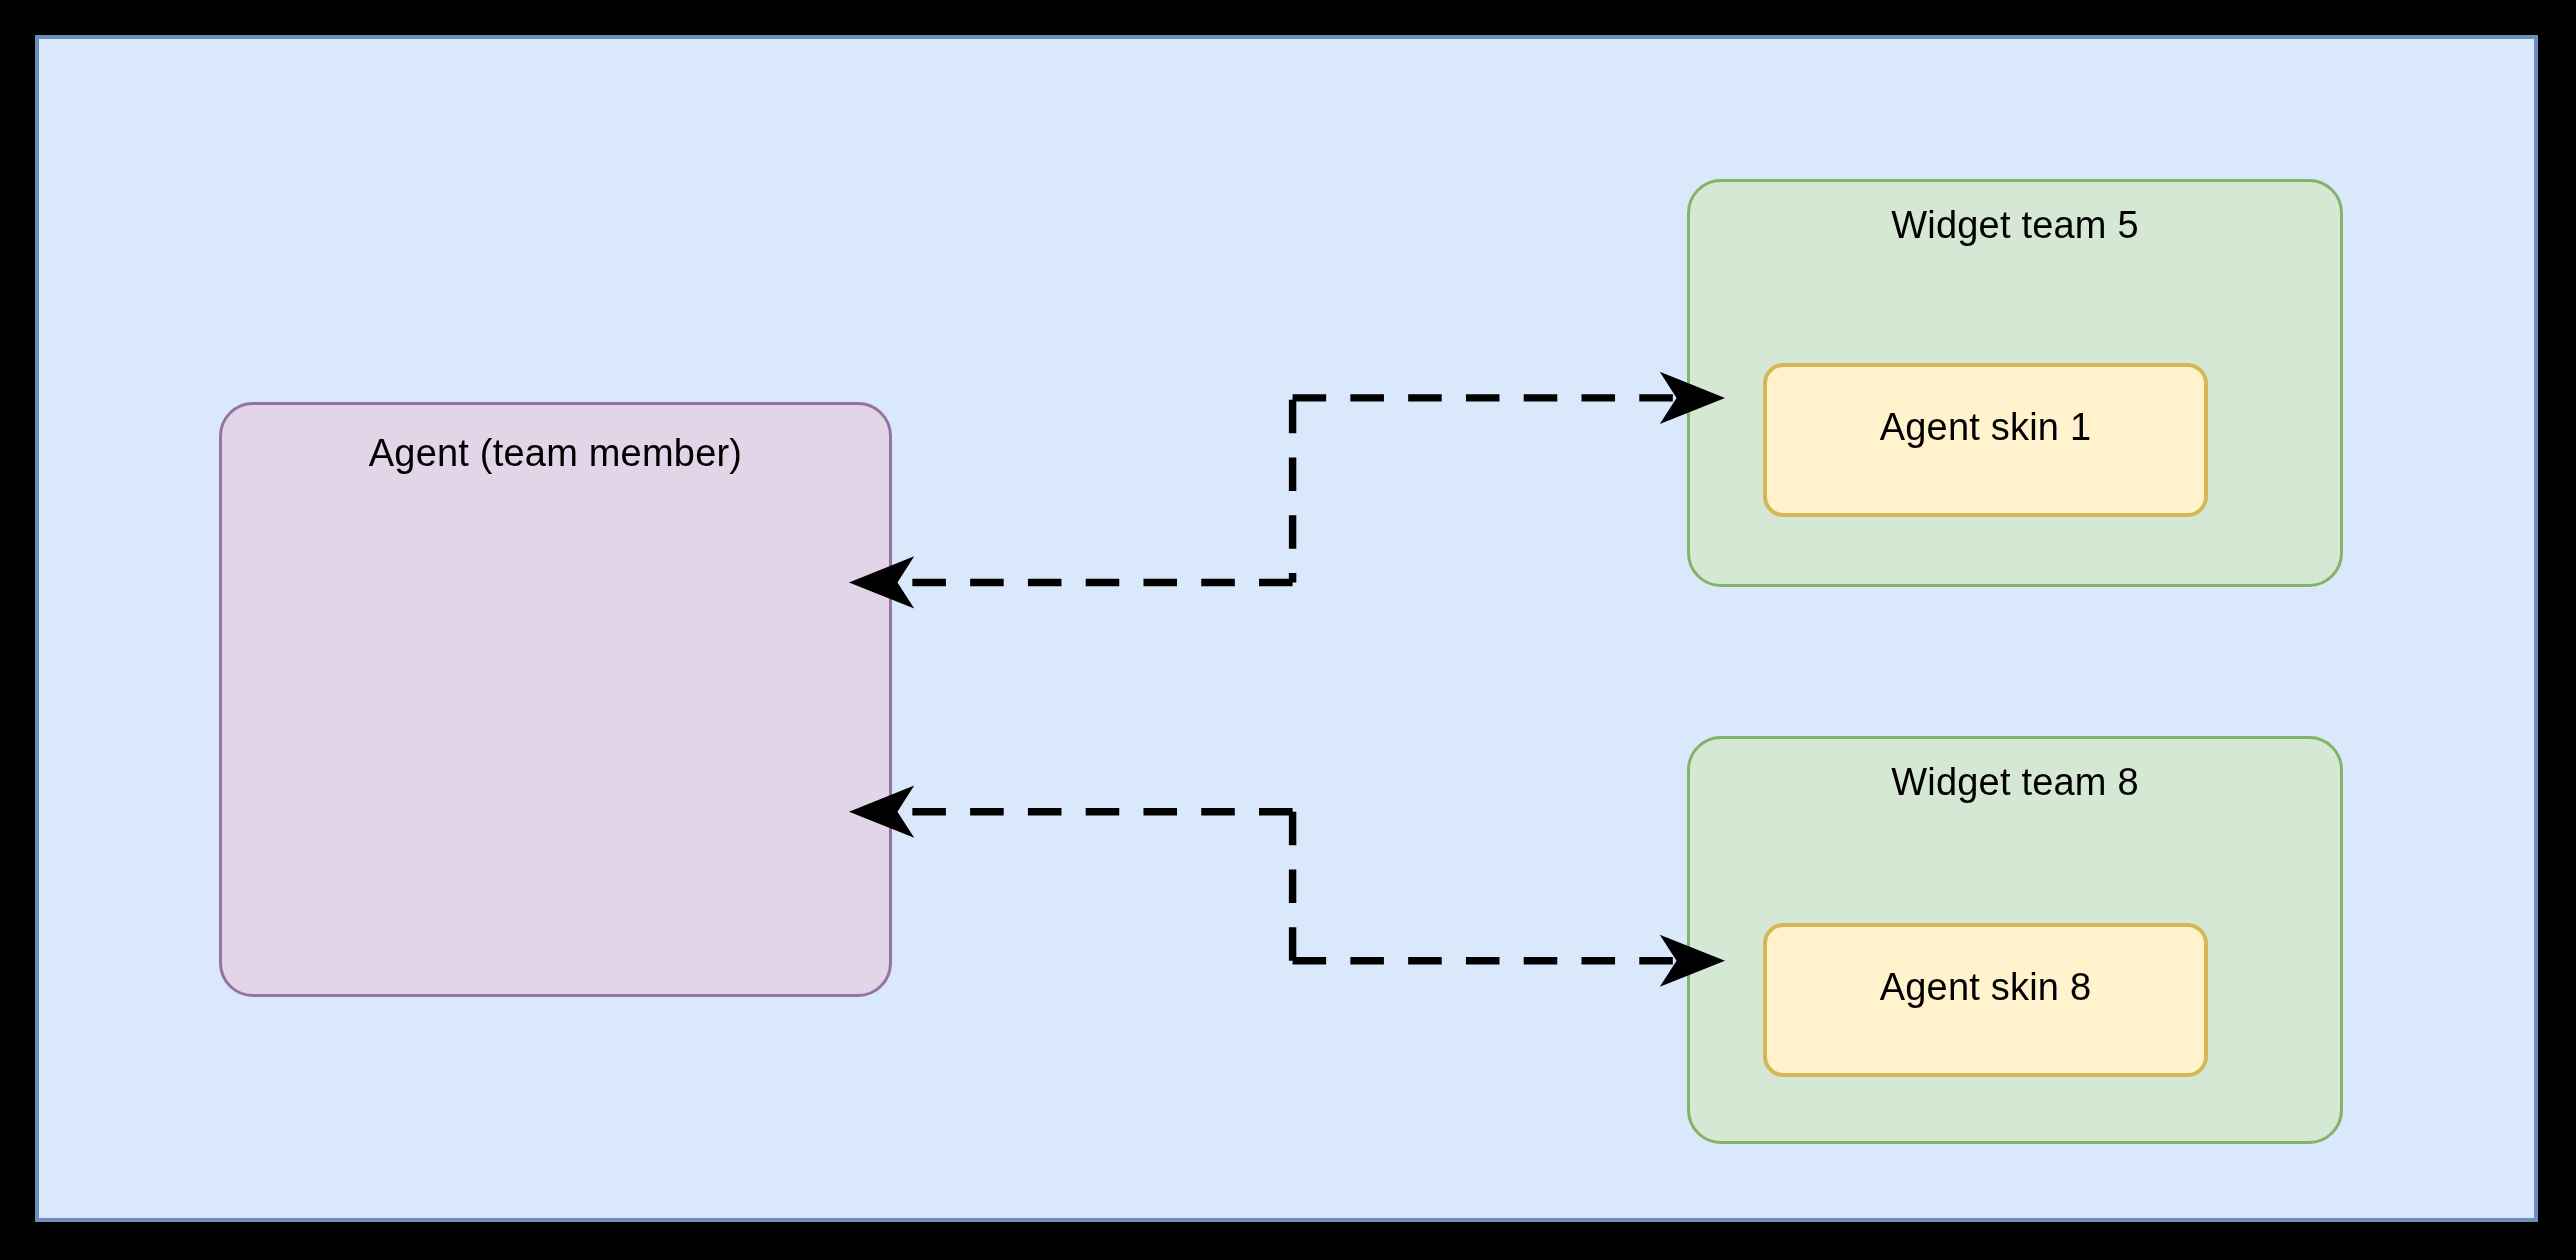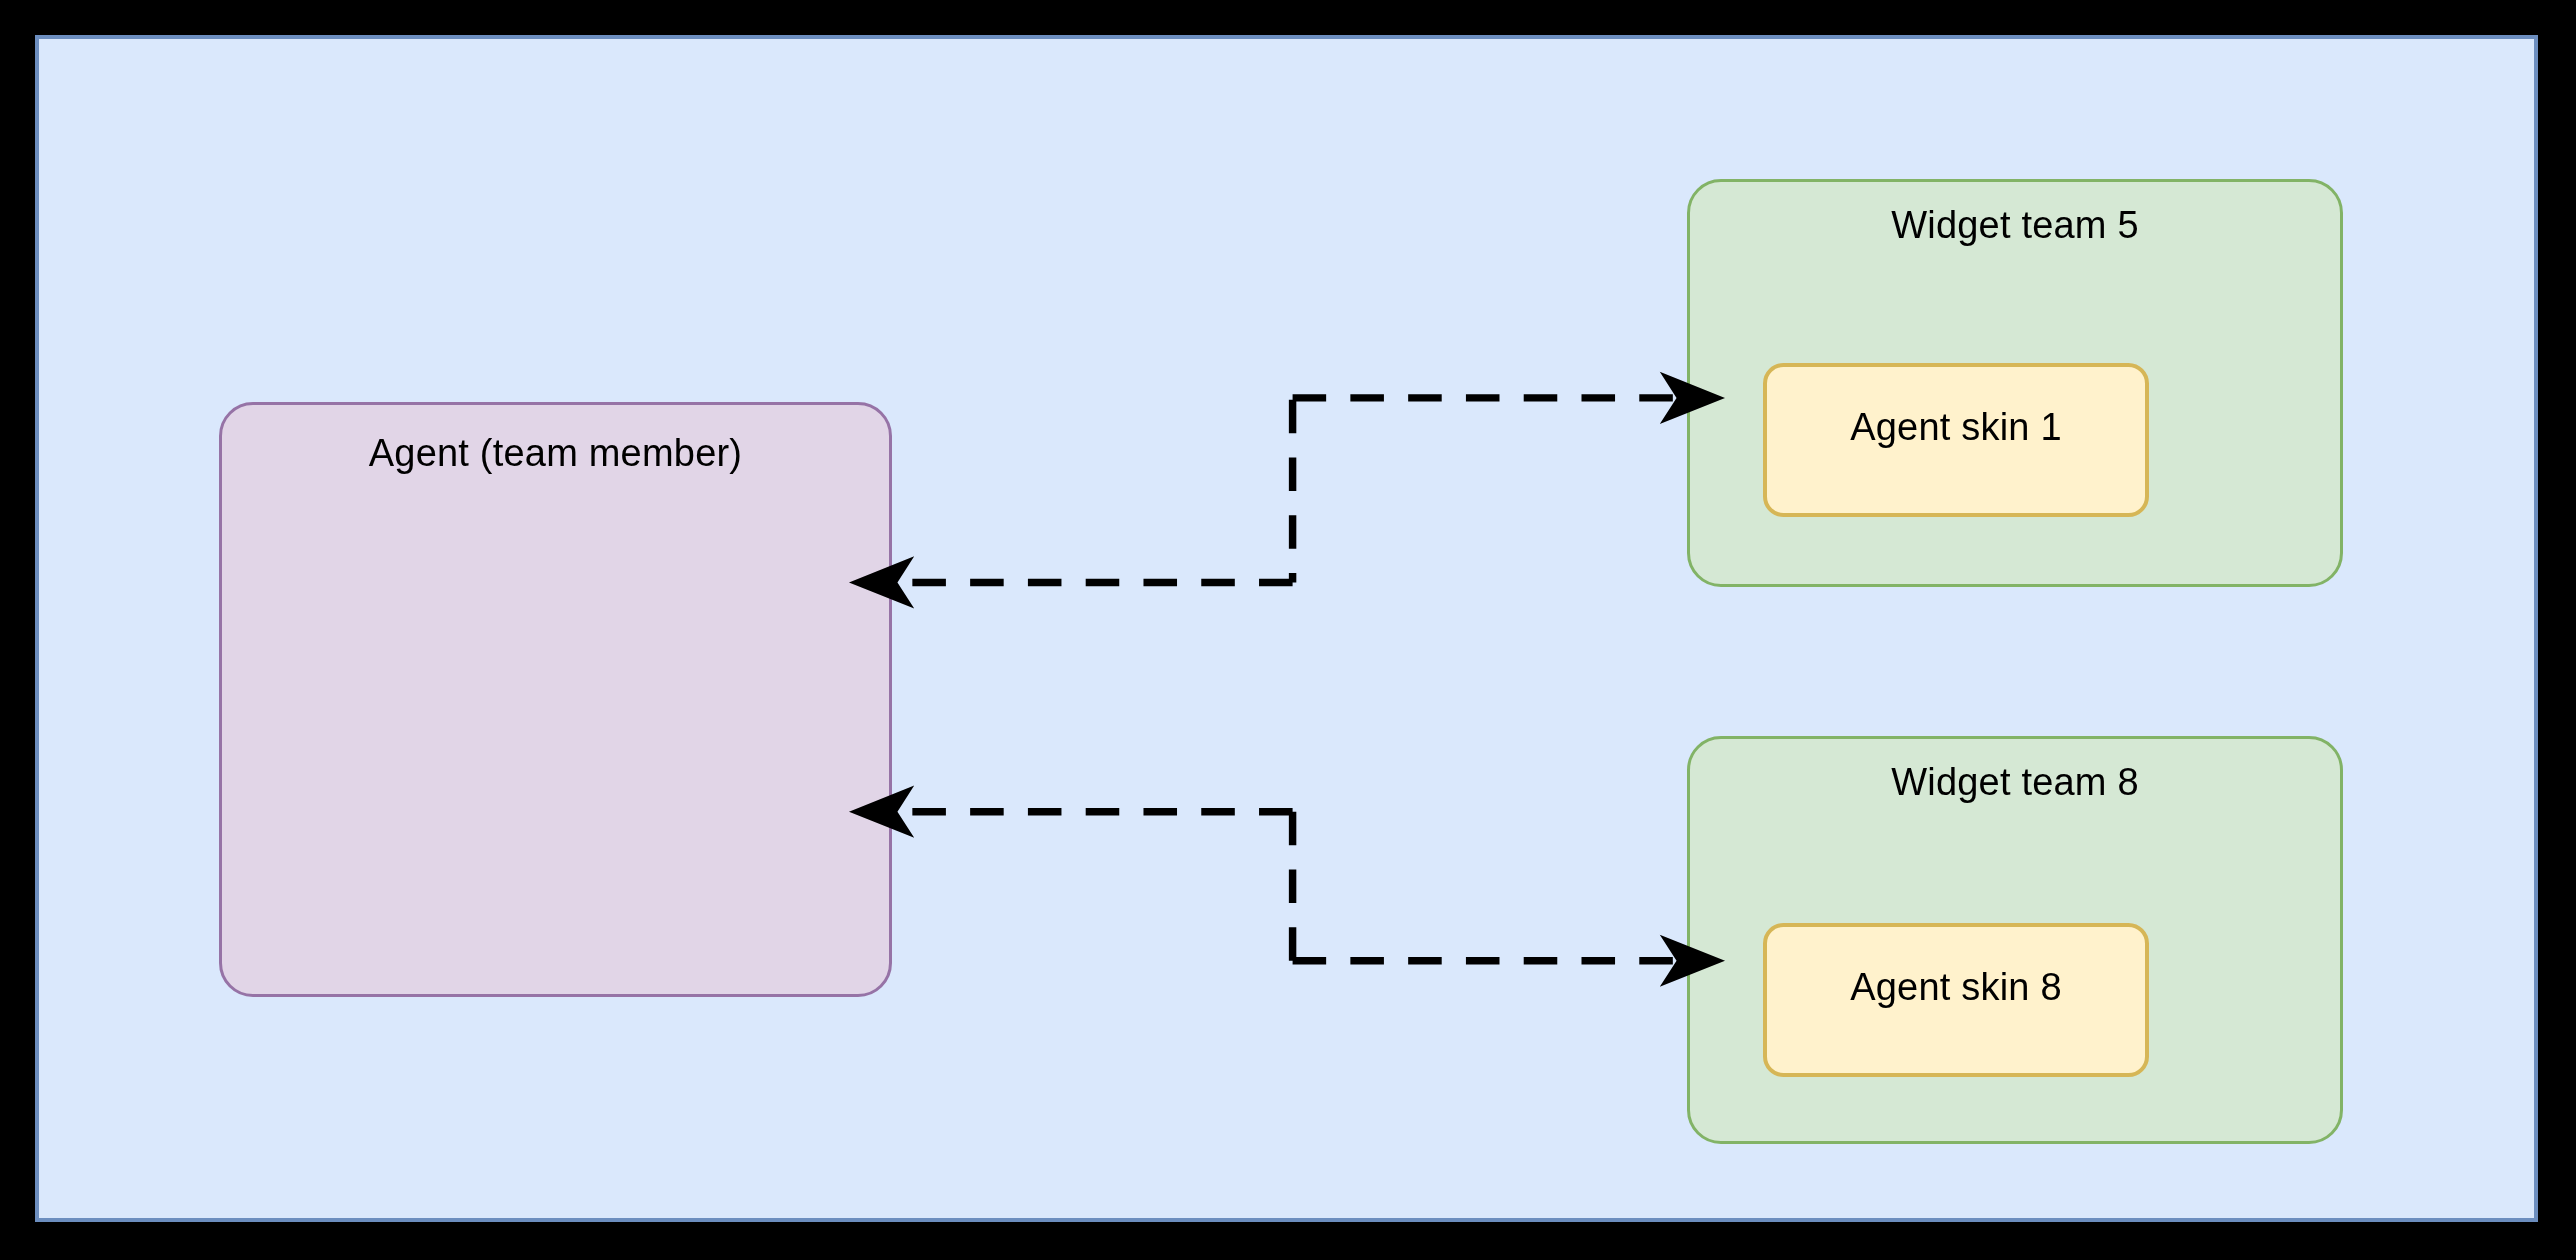--- a/index.html
+++ b/index.html
@@ -71,21 +71,21 @@
     background: #d5e8d4;
     border: 3.7px solid #82b366;
   }
   #team1-node { top: 140px; }
   #team2-node { top: 697px; }
   .team-node .node-label { top: 22.4px; }
 
   
   .skin-node {
     left: 1724px;
-    width: 386px;
+    width: 445px;
     height: 154px;
     background: #fff2cc;
     border: 4.7px solid #d6b656;
     border-radius: 20.5px;
   }
   #skin1-node { top: 324px; }
   #skin2-node { top: 884px; }
   .skin-node .node-label { top: 39px; }
 
   

